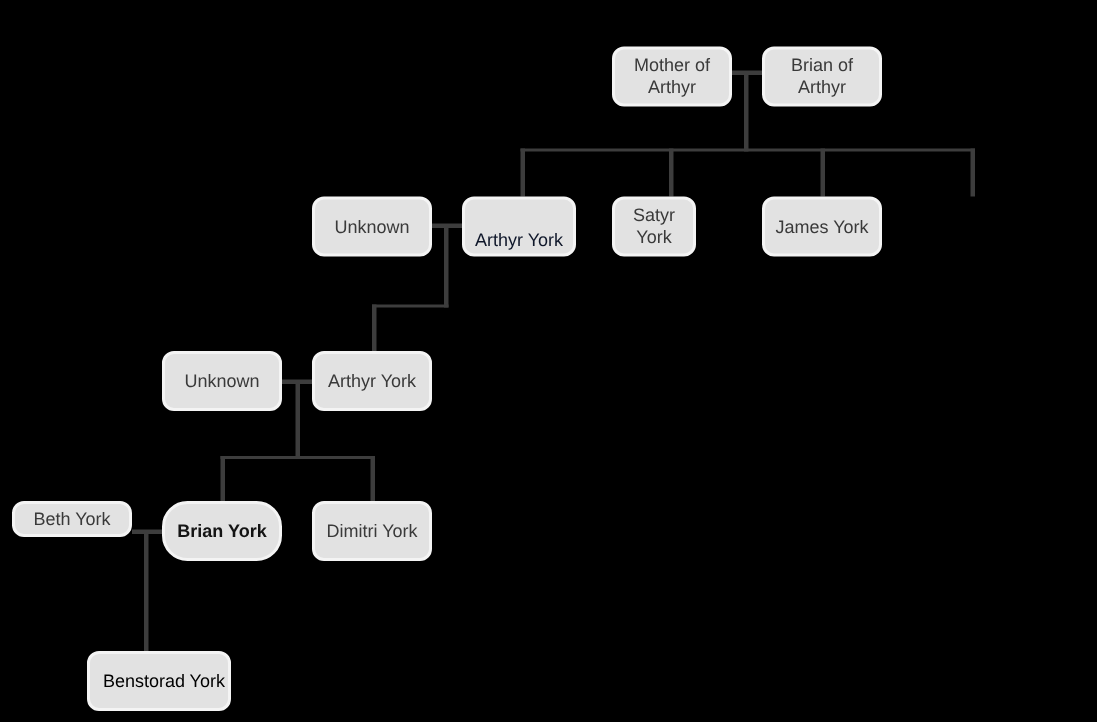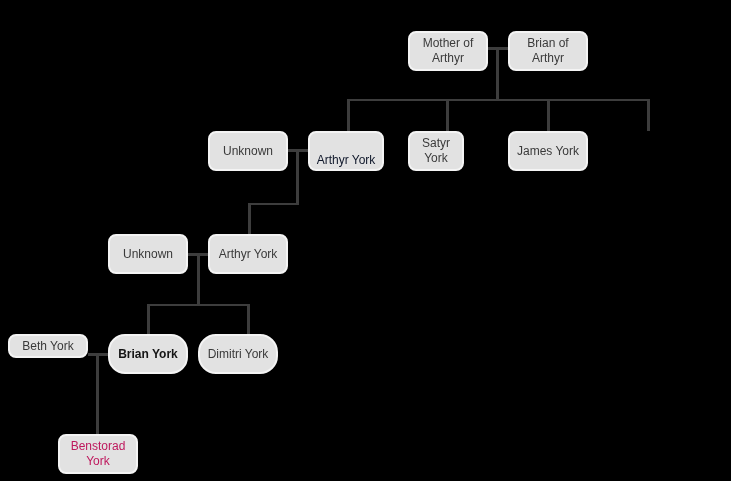--- a/index.html
+++ b/index.html
@@ -93,20 +93,20 @@
       </div>
       <div class="node" style="left: 208px; top: 234px; width: 80px; height: 40px; background: rgb(226, 226, 226); border-color: rgb(244, 244, 244); color: rgb(58, 58, 58);">
         <span>Arthyr York</span>
       </div>
       <div class="node" style="left: 8px; top: 334px; width: 80px; height: 24px; background: rgb(226, 226, 226); border-color: rgb(244, 244, 244); color: rgb(58, 58, 58);">
         <span>Beth York</span>
       </div>
       <div class="node bold" style="left: 108px; top: 334px; width: 80px; height: 40px; background: rgb(226, 226, 226); border-color: rgb(244, 244, 244); color: rgb(20, 20, 20);">
         <span>Brian York</span>
       </div>
-      <div class="node" style="left: 198px; top: 334px; width: 80px; height: 40px; background: rgb(226, 226, 226); border-color: rgb(244, 244, 244); color: rgb(58, 58, 58); border-radius: 18px;">
+      <div class="node" style="left: 208px; top: 334px; width: 80px; height: 40px; background: rgb(226, 226, 226); border-color: rgb(244, 244, 244); color: rgb(58, 58, 58);">
         <span>Dimitri York</span>
       </div>
-      <div class="node" style="left: 58px; top: 434px; width: 80px; height: 40px; background: rgb(226, 226, 226); border-color: rgb(244, 244, 244); color: #be185d;">
+      <div class="node" style="left: 58px; top: 434px; width: 96px; height: 40px; background: rgb(226, 226, 226); border-color: rgb(244, 244, 244); color: #000000; justify-content: flex-end;">
         <span>Benstorad York</span>
       </div>
     </div>
 </div>
 
 </body></html>

